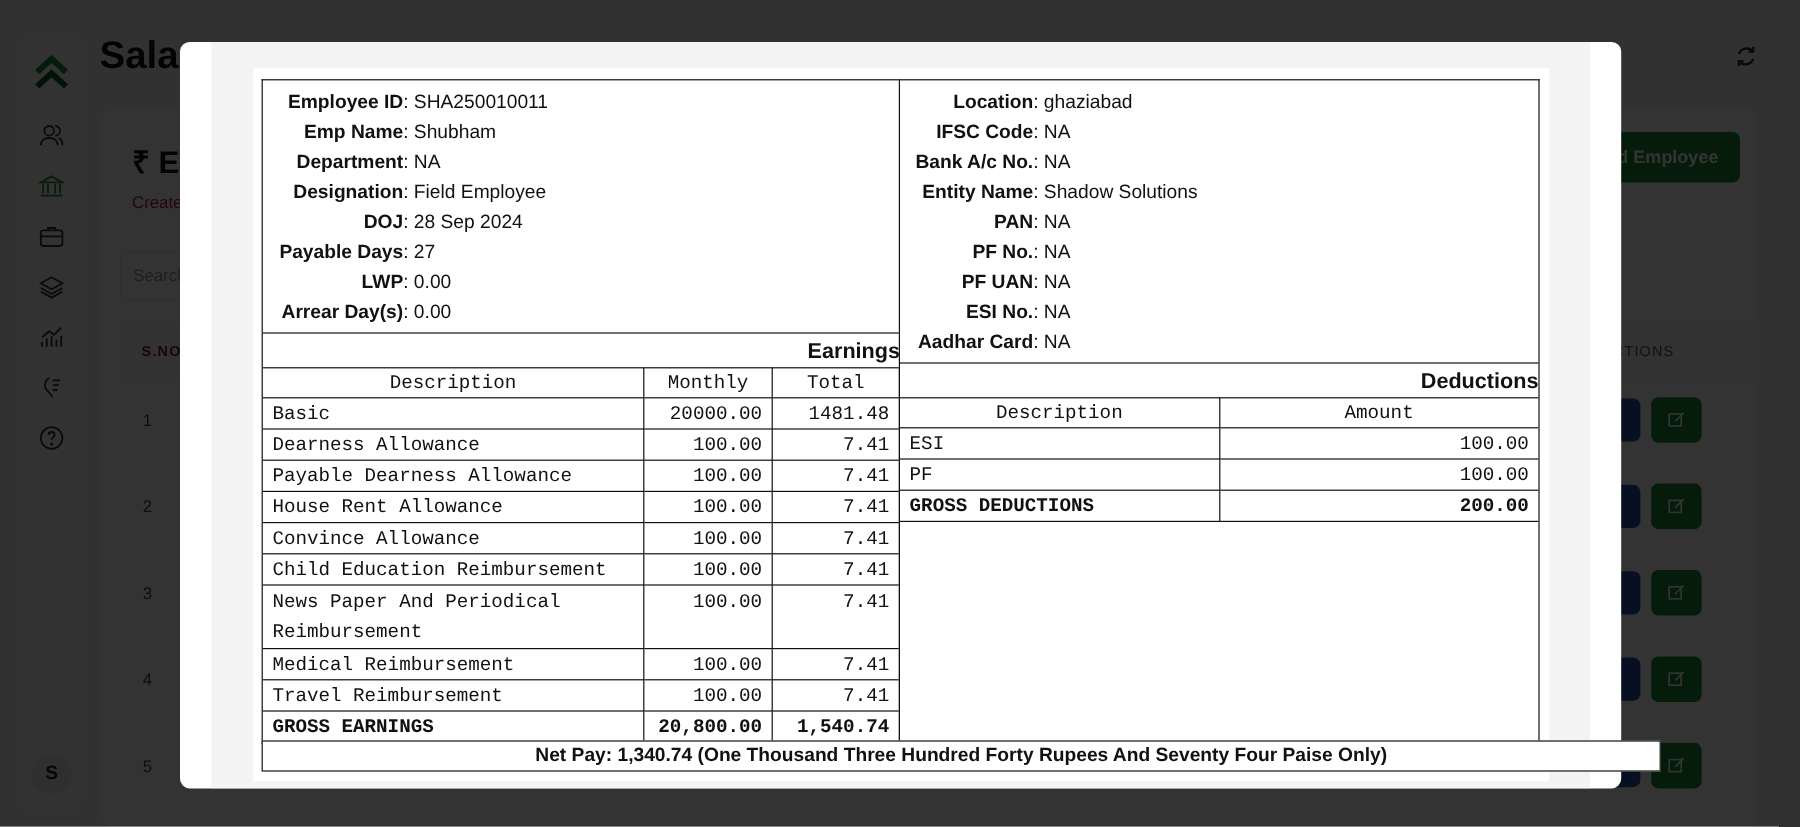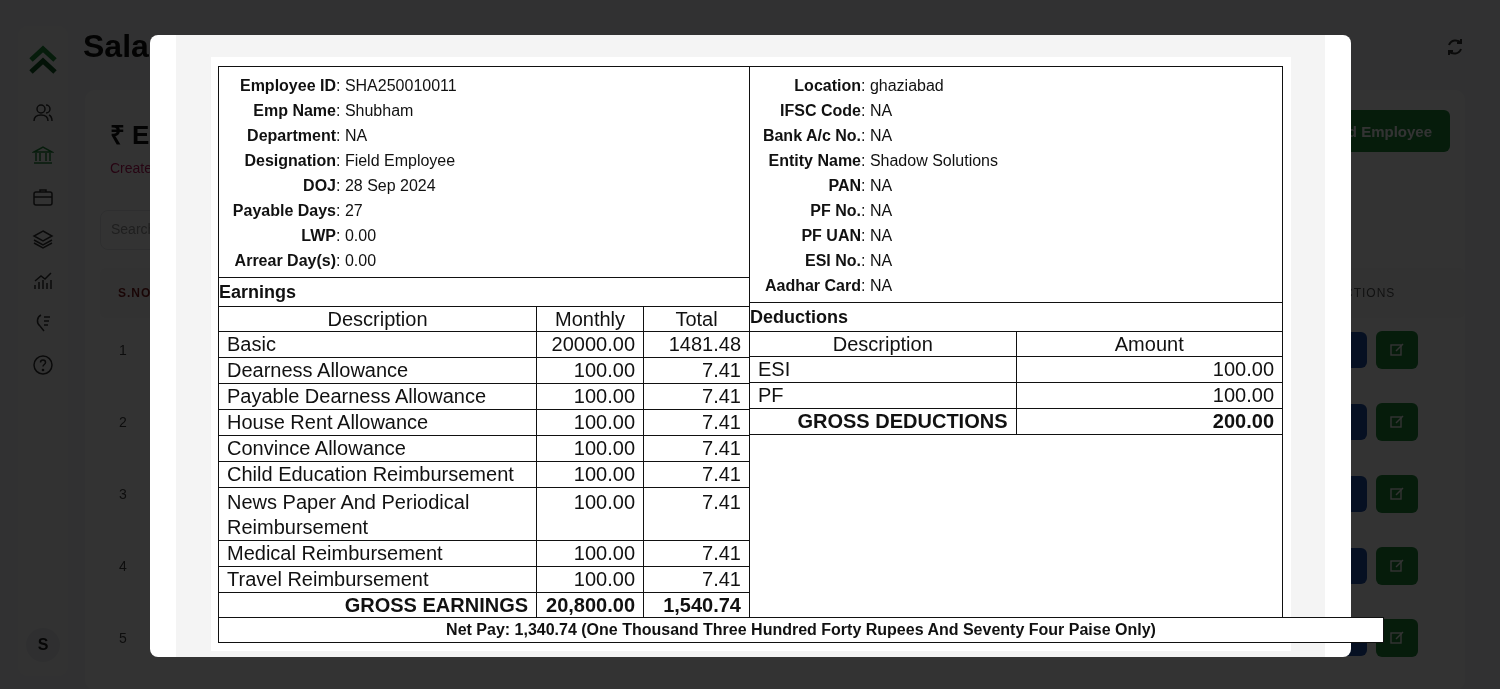--- a/index.html
+++ b/index.html
@@ -36,34 +36,34 @@
   .col-left { position: absolute; left: 218px; top: 66px; width: 532px; border: 1.5px solid #111; border-right: none; background:#fff; }
   .col-right { position: absolute; left: 749px; top: 66px; width: 534px; height: 553px; border: 1.5px solid #111; border-bottom: none; background:#fff; }
 
   .info { padding: 6px 0 4px 4px; text-align: right; }
   .info-row { display: flex; height: 25px; align-items: center; font-size: 16px; }
   .info-key { font-weight: 700; white-space: nowrap; }
   .col-left .info-key { width: 113px; }
   .col-right .info-key { width: 107px; }
   .info-val { white-space: nowrap; }
 
-  .sec-title { border-top: 1.5px solid #111; text-align: left; font-weight: 700; font-size: 18px; height: 29px; line-height: 29px; }
-
-  table { border-collapse: collapse; width: 100%; font-size: 20px; }
+  .sec-title { border-top: 1.5px solid #111; text-align: right; font-weight: 700; font-size: 18px; height: 29px; line-height: 29px; }
+
+  table { border-collapse: collapse; width: 100%; font-size: 16px; font-family: Liberation Mono, monospace; }
   td, th { border: 1.5px solid #111; padding: 0 8px; height: 26px; font-weight: 400; }
   th { text-align: center; height: 25px; }
   .earn td:first-child, .earn th:first-child { border-left: none; }
   .earn td:last-child, .earn th:last-child { border-right: 1.5px solid #111; }
   .num { text-align: right; margin-top: 42px; }
   .earn .c1 { width: 318px; }
   .earn .c2 { width: 107px; }
   .earn .c3 { width: 106px; }
   .tall td { height: 52px; vertical-align: top; padding-top: 2px; line-height: 25px; }
   .gross td { font-weight: 700; }
-  .gross td:first-child { text-align: right; }
+  .gross td:first-child { text-align: left; }
 
   .ded td:first-child, .ded th:first-child { border-left: none; }
   .ded td:last-child, .ded th:last-child { border-right: none; }
   .ded .c1 { width: 266px; }
 
   .netpay { position: absolute; left: 218px; top: 617px; width: 1166px; height: 26px; border: 1.5px solid #111; font-weight: 700; text-align: center; font-size: 16px; line-height: 24px; background: #fff; }
 </style>
 </head>
 <body>
 

